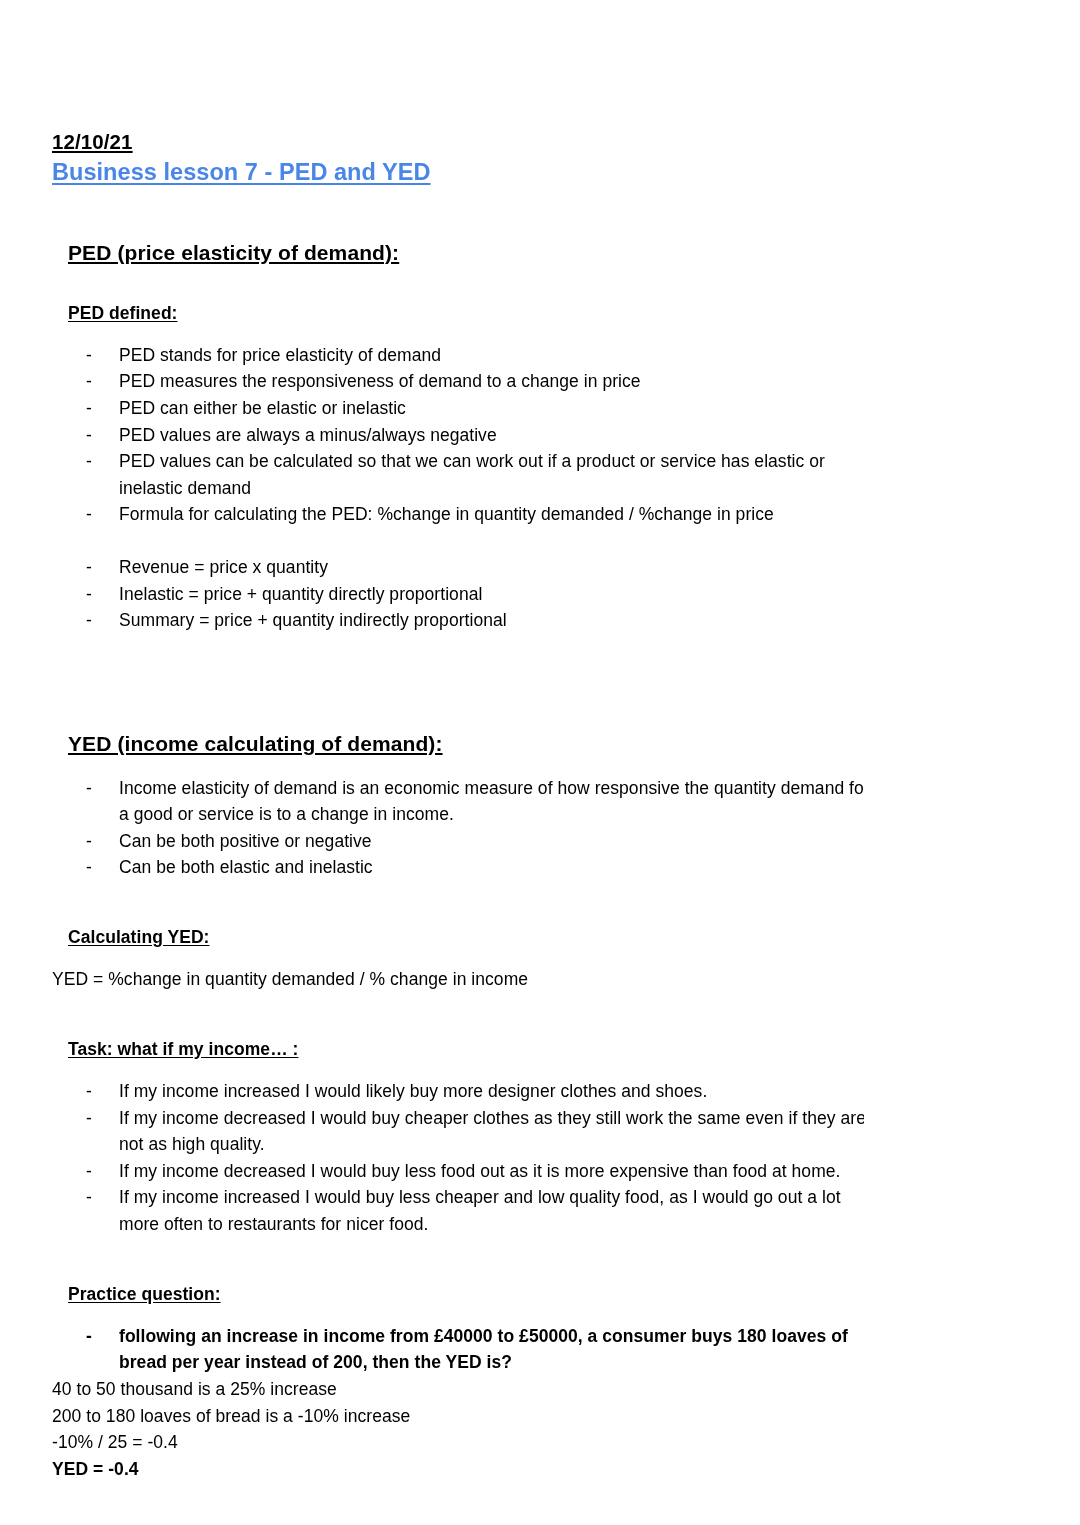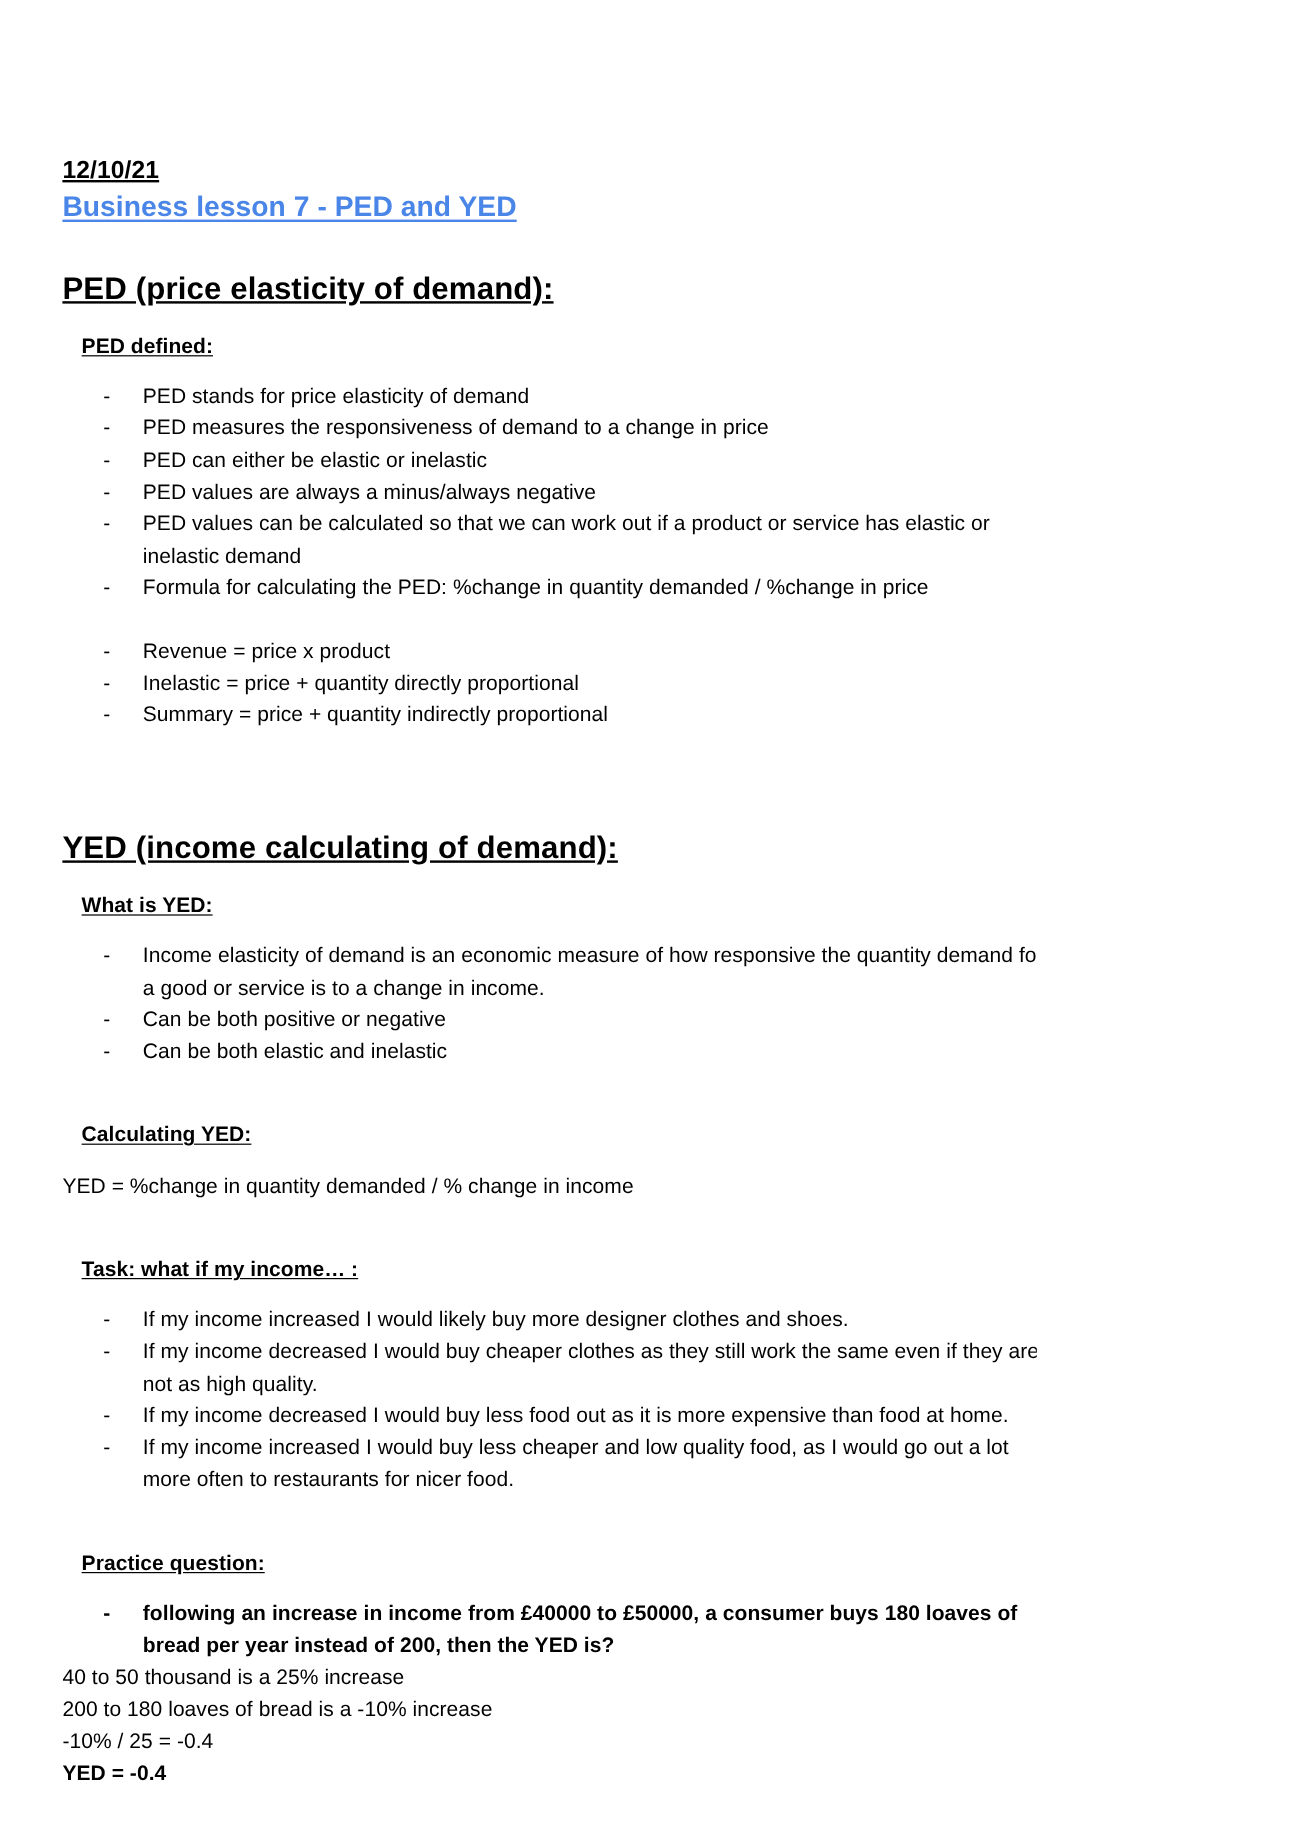--- a/index.html
+++ b/index.html
@@ -47,26 +47,26 @@
     color: #4a86e8;
     text-decoration: underline;
     text-underline-offset: 3px;
     line-height: 1.38;
     margin: 0;
     display: inline-block;
     letter-spacing: 0.05px;
   }
 
   .section-heading {
-    font-size: 26px;
+    font-size: 21px;
     font-weight: bold;
     text-decoration: underline;
     text-underline-offset: 2px;
     line-height: 1.42;
-    margin: 0;
+    margin: 16px;
     display: inline-block;
     letter-spacing: 0.1px;
   }
 
   .sub-heading {
     font-size: 17.5px;
     font-weight: bold;
     text-decoration: underline;
     text-underline-offset: 2px;
     line-height: 1.5;
@@ -141,35 +141,32 @@
       <li>PED measures the responsiveness of demand to a change in price</li>
       <li>PED can either be elastic or inelastic</li>
       <li>PED values are always a minus/always negative</li>
       <li>PED values can be calculated so that we can work out if a product or service has elastic or inelastic demand</li>
       <li>Formula for calculating the PED: %change in quantity demanded / %change in price</li>
     </ul>
 
     <div class="gap-md"></div>
 
     <ul class="dash-list">
-      <li>Revenue = price x product</li>
+      <li>Revenue = price x quantity</li>
       <li>Inelastic = price + quantity directly proportional</li>
       <li>Summary = price + quantity indirectly proportional</li>
     </ul>
 
     <div class="gap-xl"></div>
     <div class="gap-md"></div>
 
     <div class="line-wrap">
       <span class="section-heading">YED (income calculating of demand):</span>
     </div>
 
-    <div class="line-wrap">
-      <span class="sub-heading">What is YED:</span>
-    </div>
 
     <ul class="dash-list">
       <li>Income elasticity of demand is an economic measure of how responsive the quantity demand for a good or service is to a change in income.</li>
       <li>Can be both positive or negative</li>
       <li>Can be both elastic and inelastic</li>
     </ul>
 
     <div class="gap-lg"></div>
 
     <div class="line-wrap">

